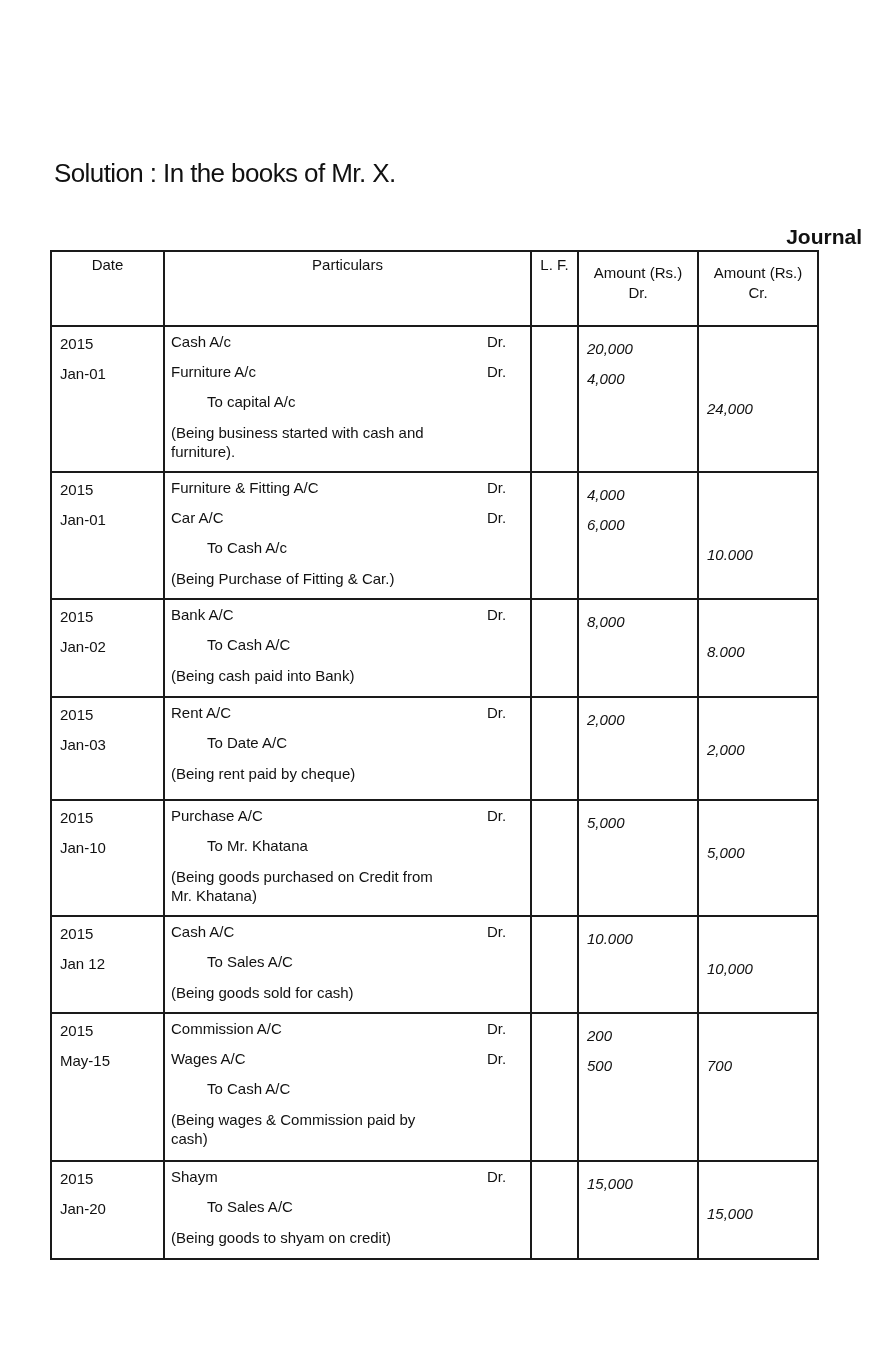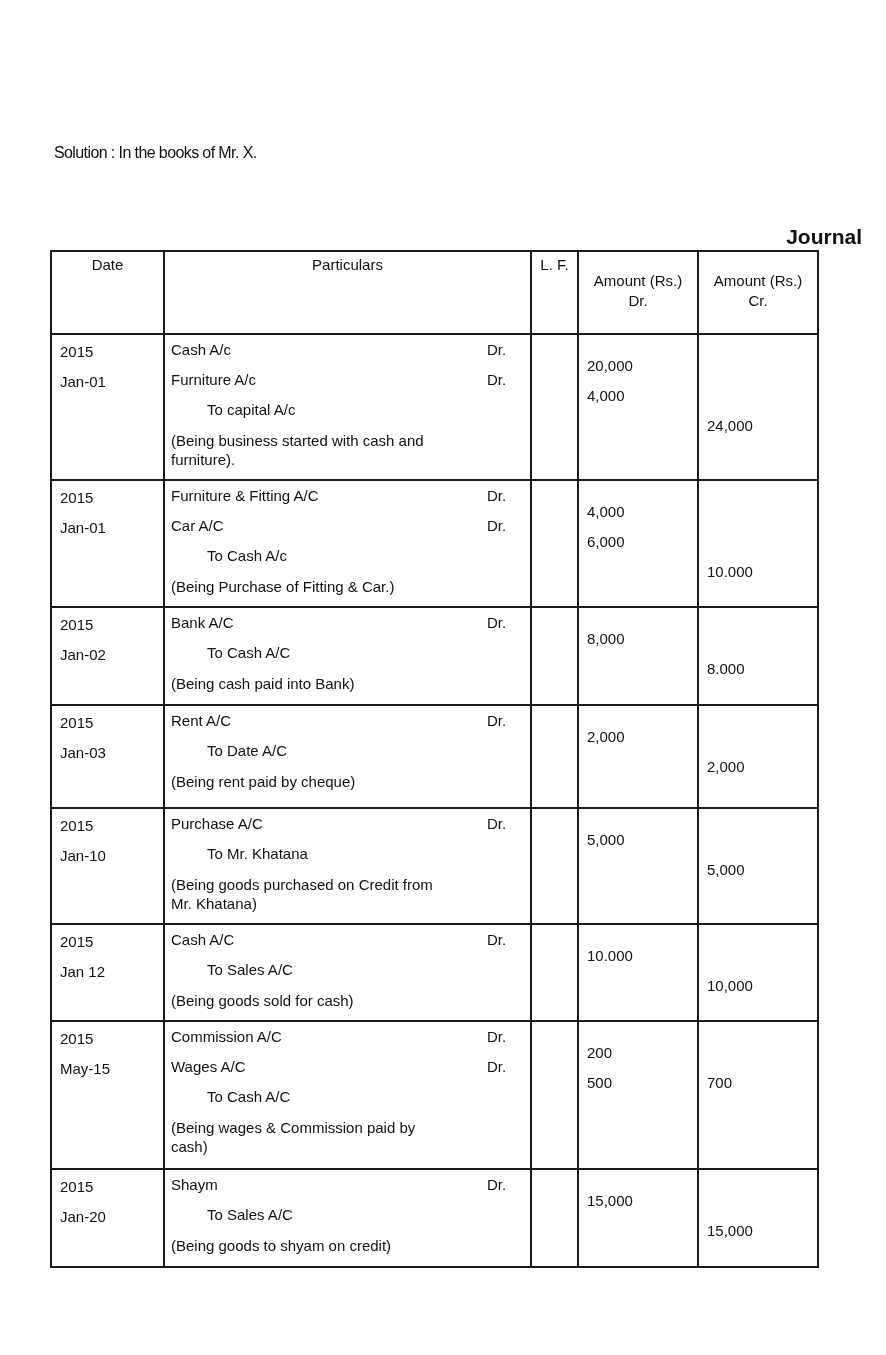--- a/index.html
+++ b/index.html
@@ -1,37 +1,37 @@
 <!DOCTYPE html>
 <html><head>
 <meta charset="utf-8">
 <style>
   html, body { margin:0; padding:0; background:#ffffff; }
   body { width:886px; height:1355px; position:relative; overflow:hidden;
          font-family:"Liberation Sans", sans-serif; color:#111; }
-  .solution { position:absolute; left:54px; top:144px; font-size:16px; letter-spacing:-0.6px; }
+  .solution { position:absolute; left:54px; top:158px; font-size:26px; letter-spacing:-0.6px; }
   .journal-title { position:absolute; left:0; width:862px; top:225px; text-align:right;
          font-size:21px; font-weight:bold; }
   .jtable { position:absolute; left:50px; top:250px; width:775px; }
   table { border-collapse:collapse; width:642px; table-layout:fixed; font-size:15px; }
   td, th { border:2px solid #1a1a1a; vertical-align:top; padding:0; }
   th { font-weight:normal; text-align:center; height:62px; line-height:20px; padding-top:3px; }
-  th.amt { padding-top:19px; }
+  th.amt { padding-top:11px; }
   .c-date { width:113px; }
   .c-part { width:367px; }
   .c-lf { width:47px; }
   .c-dr { width:120px; }
   .c-cr { width:120px; }
   .line { height:30px; line-height:30px; white-space:nowrap; position:relative; }
   .line.narr { height:auto; line-height:19px; white-space:normal; padding:6px 80px 6px 0; }
   .cell-in { padding:2px 6px 4px 8px; }
   .part-in { padding:0 6px 4px 6px; }
   .dr-tag { position:absolute; left:316px; top:0; }
   .to { padding-left:36px; }
-  .amt-in { padding:16px 6px 4px 8px; }
+  .amt-in { padding:7px 6px 4px 8px;font-style:italic; }
   .edge-mark { position:absolute; left:852px; top:1128px; width:22px; height:170px;
          writing-mode:vertical-rl; transform:rotate(180deg); font-size:13px; color:#333;
          letter-spacing:1px; }
 </style>
 </head>
 <body>
 
 <div class="solution">Solution : In the books of Mr. X.</div>
 <div class="journal-title">Journal</div>
 

